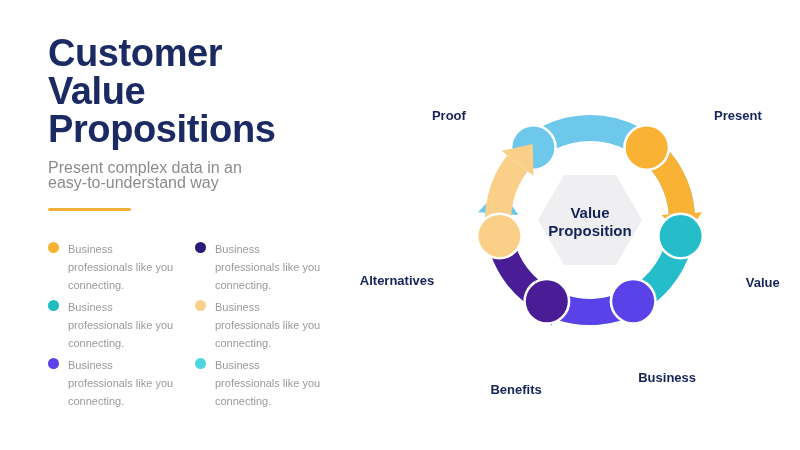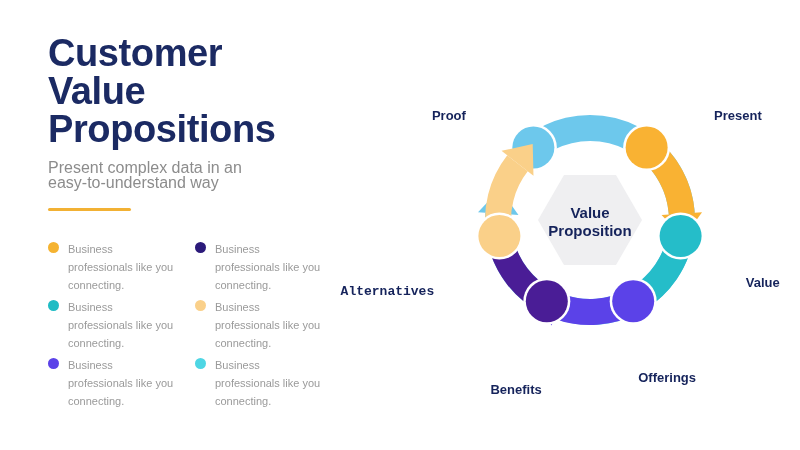--- a/index.html
+++ b/index.html
@@ -201,19 +201,19 @@
       <g id="hexagon-group">
         <polygon id="hexagon-shape" points="252,172 226,217.0333209967908 174,217.03332099679082 148,172 173.99999999999997,126.96667900320921 226,126.9666790032092" fill="#EFEFF1"></polygon>
         <text id="center-line-1" class="center-text" text-anchor="middle" x="200" y="170">Value</text>
         <text id="center-line-2" class="center-text" text-anchor="middle" x="200" y="188">Proposition</text>
       </g>
     </svg>
     <div id="labels-layer">
         <div class="arm-label" style="left: 75.9008px; top: 59.8684px; color: rgb(21, 35, 91); transform: translateX(-100%);">Proof</div>
         <div class="arm-label" style="left: 324.099px; top: 59.8684px; color: rgb(21, 35, 91);">Present</div>
         <div class="arm-label" style="left: 355.767px; top: 226.934px; color: rgb(21, 35, 91);">Value</div>
-        <div class="arm-label" style="left: 248.241px; top: 321.79px; color: rgb(21, 35, 91);">Offerings</div>
+        <div class="arm-label" style="left: 248.241px; top: 321.79px; color: rgb(21, 35, 91);">Business</div>
         <div class="arm-label" style="left: 151.759px; top: 321.79px; color: rgb(21, 35, 91); transform: translateX(-100%); margin-top: 12px;">Benefits</div>
-        <div class="arm-label" style="left: 44.2331px; top: 236px; color: rgb(21, 35, 91); transform: translateX(-100%); font-family: Liberation Mono, monospace;">Alternatives</div>
+        <div class="arm-label" style="left: 44.2331px; top: 225px; color: rgb(21, 35, 91); transform: translateX(-100%);">Alternatives</div>
       </div>
   </div>
 
 </div>
 
 </body></html>

